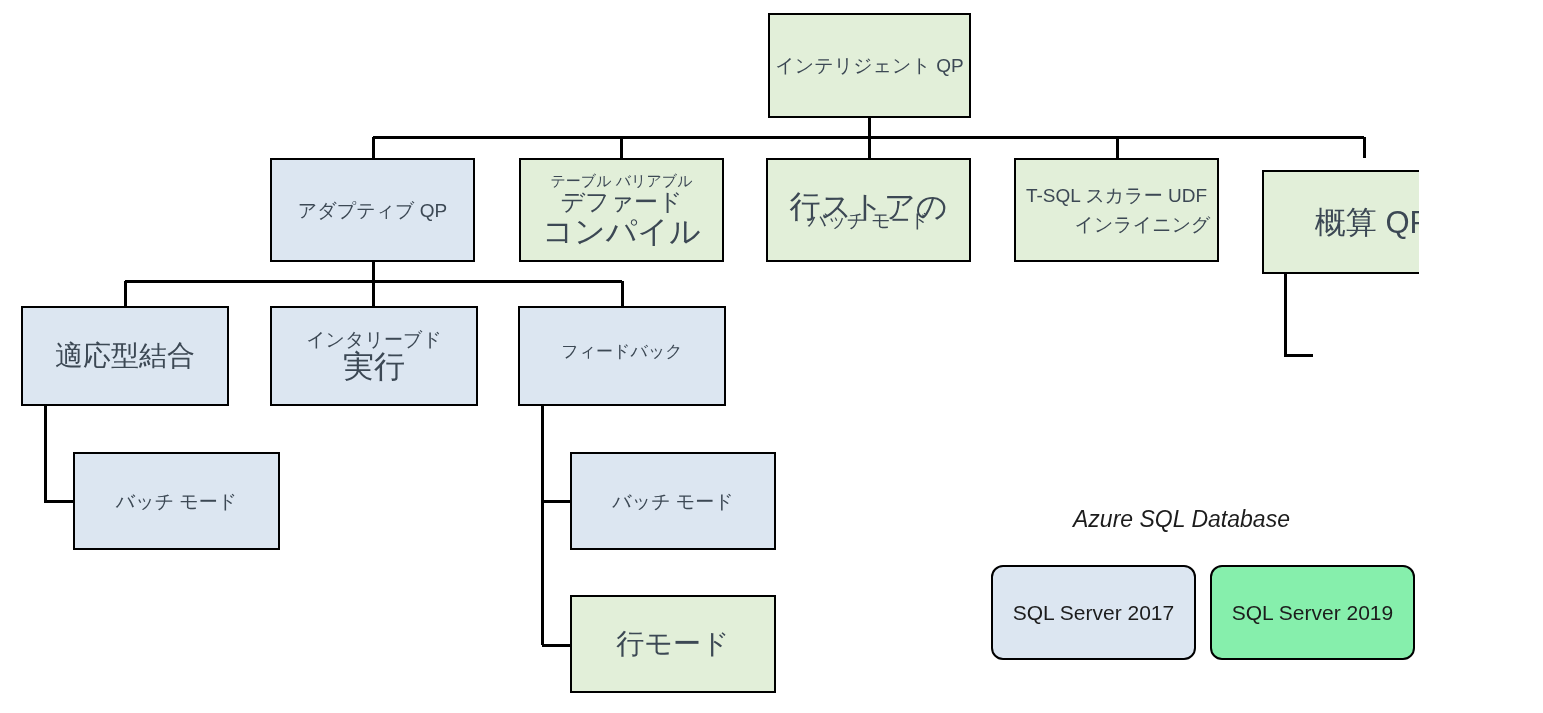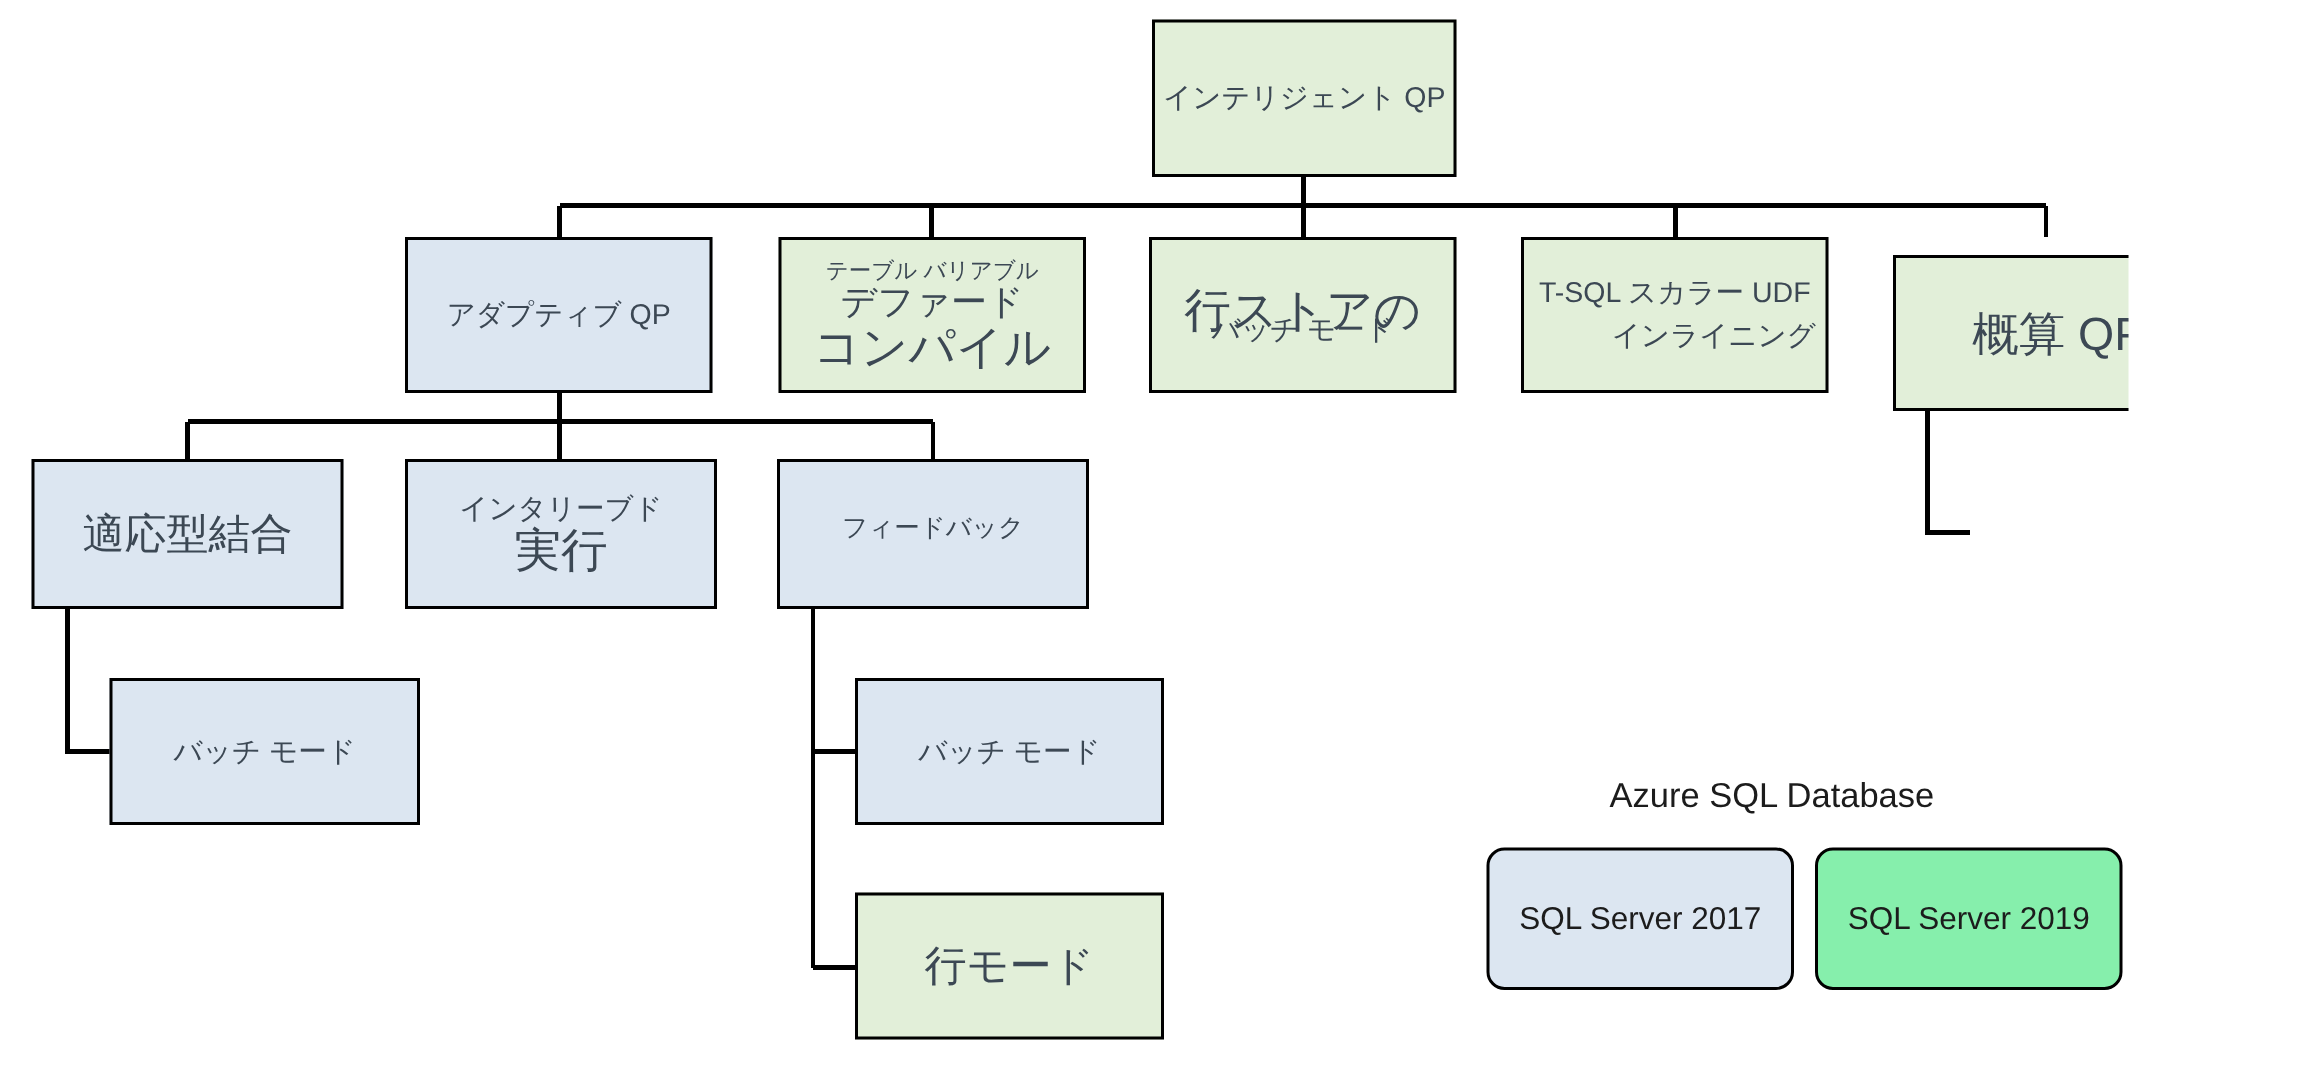--- a/index.html
+++ b/index.html
@@ -159,21 +159,21 @@
   </div>
 
   <div class="node blue" style="left:570px; top:452px; width:206px; height:98px;">
     <span class="ln t-md">バッチ モード</span>
   </div>
 
   <div class="node green" style="left:570px; top:595px; width:206px; height:98px;text-align:right;">
     <span class="ln t-xl">行モード</span>
   </div>
 
-  <div class="legend-title" style="left:1073px; top:517px;">Azure SQL Database</div>
+  <div class="legend-title" style="left:1073px; top:506px;font-style:italic;">Azure SQL Database</div>
 
   <div class="legend-chip blue" style="left:991px; top:565px; width:205px; height:95px;">
     <span>SQL Server 2017</span>
   </div>
 
   <div class="legend-chip green" style="left:1210px; top:565px; width:205px; height:95px;">
     <span>SQL Server 2019</span>
   </div>
 
 </div>

